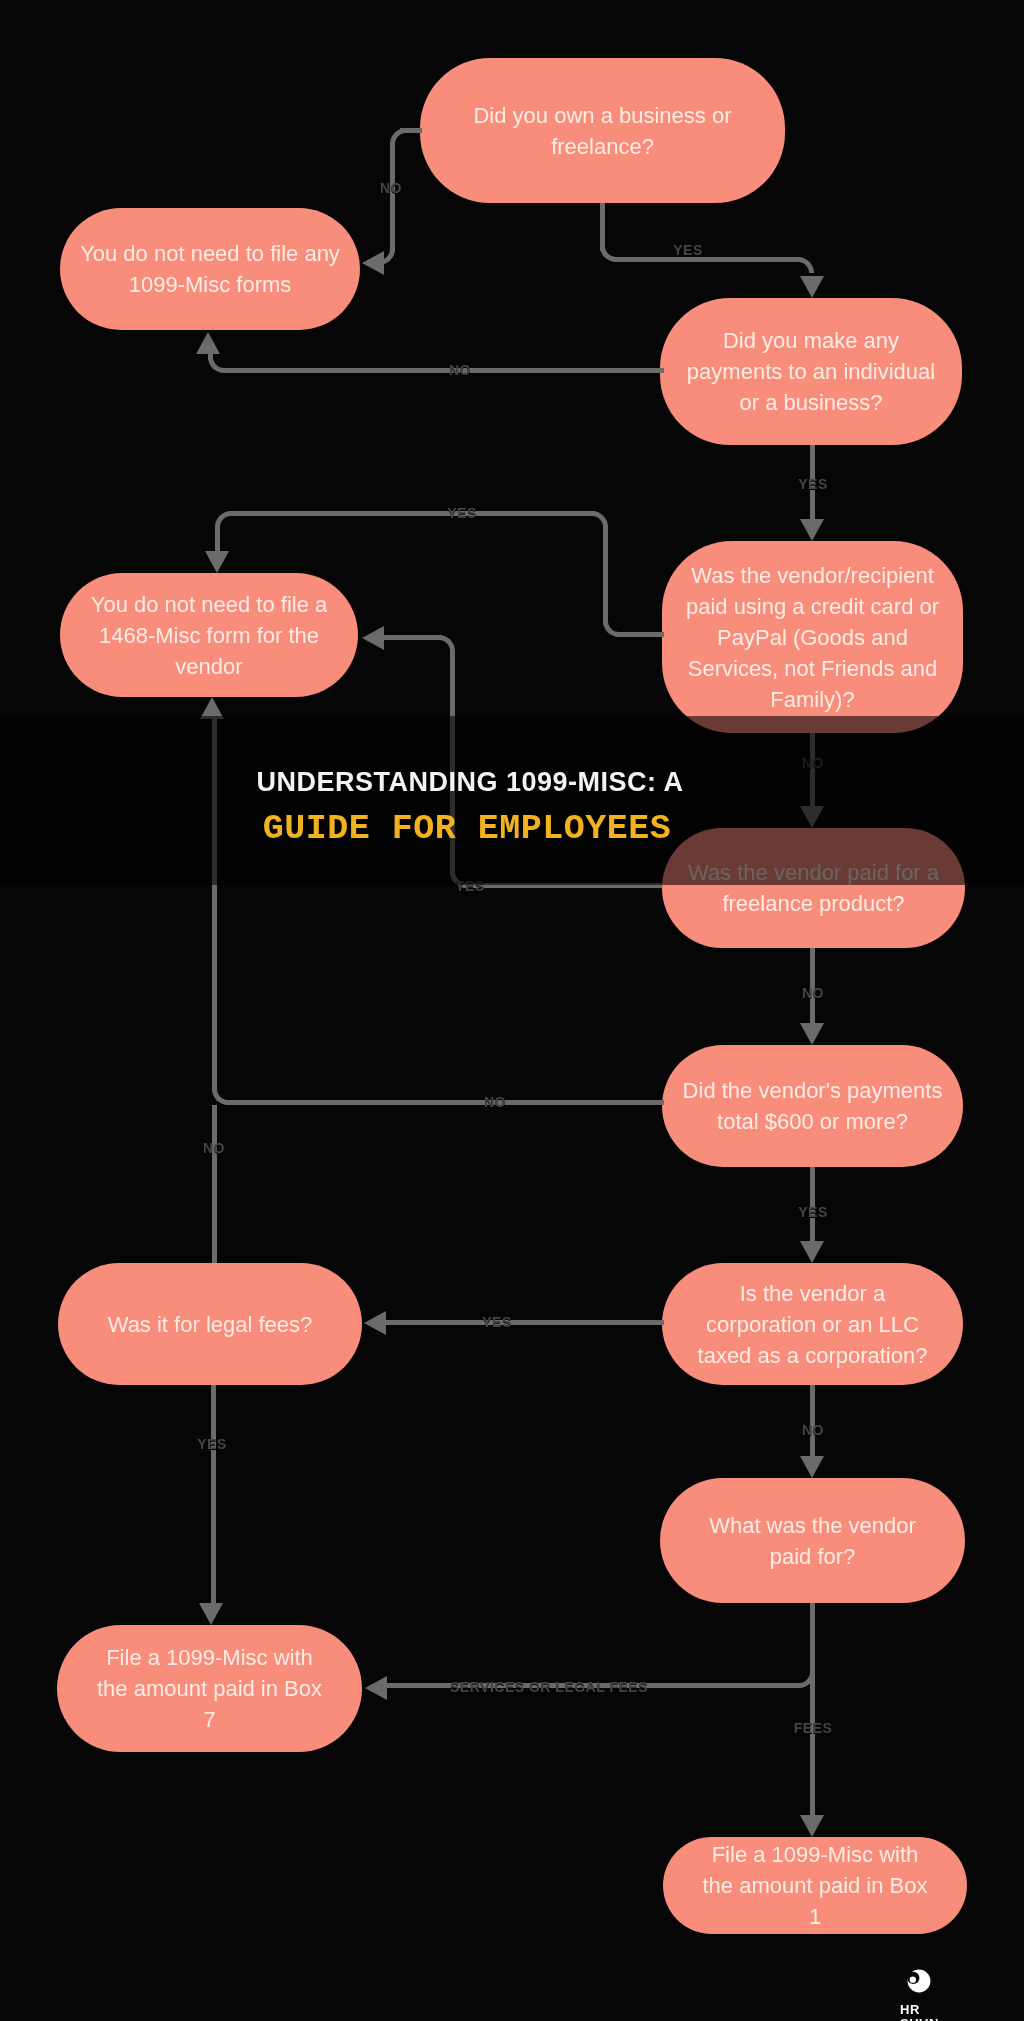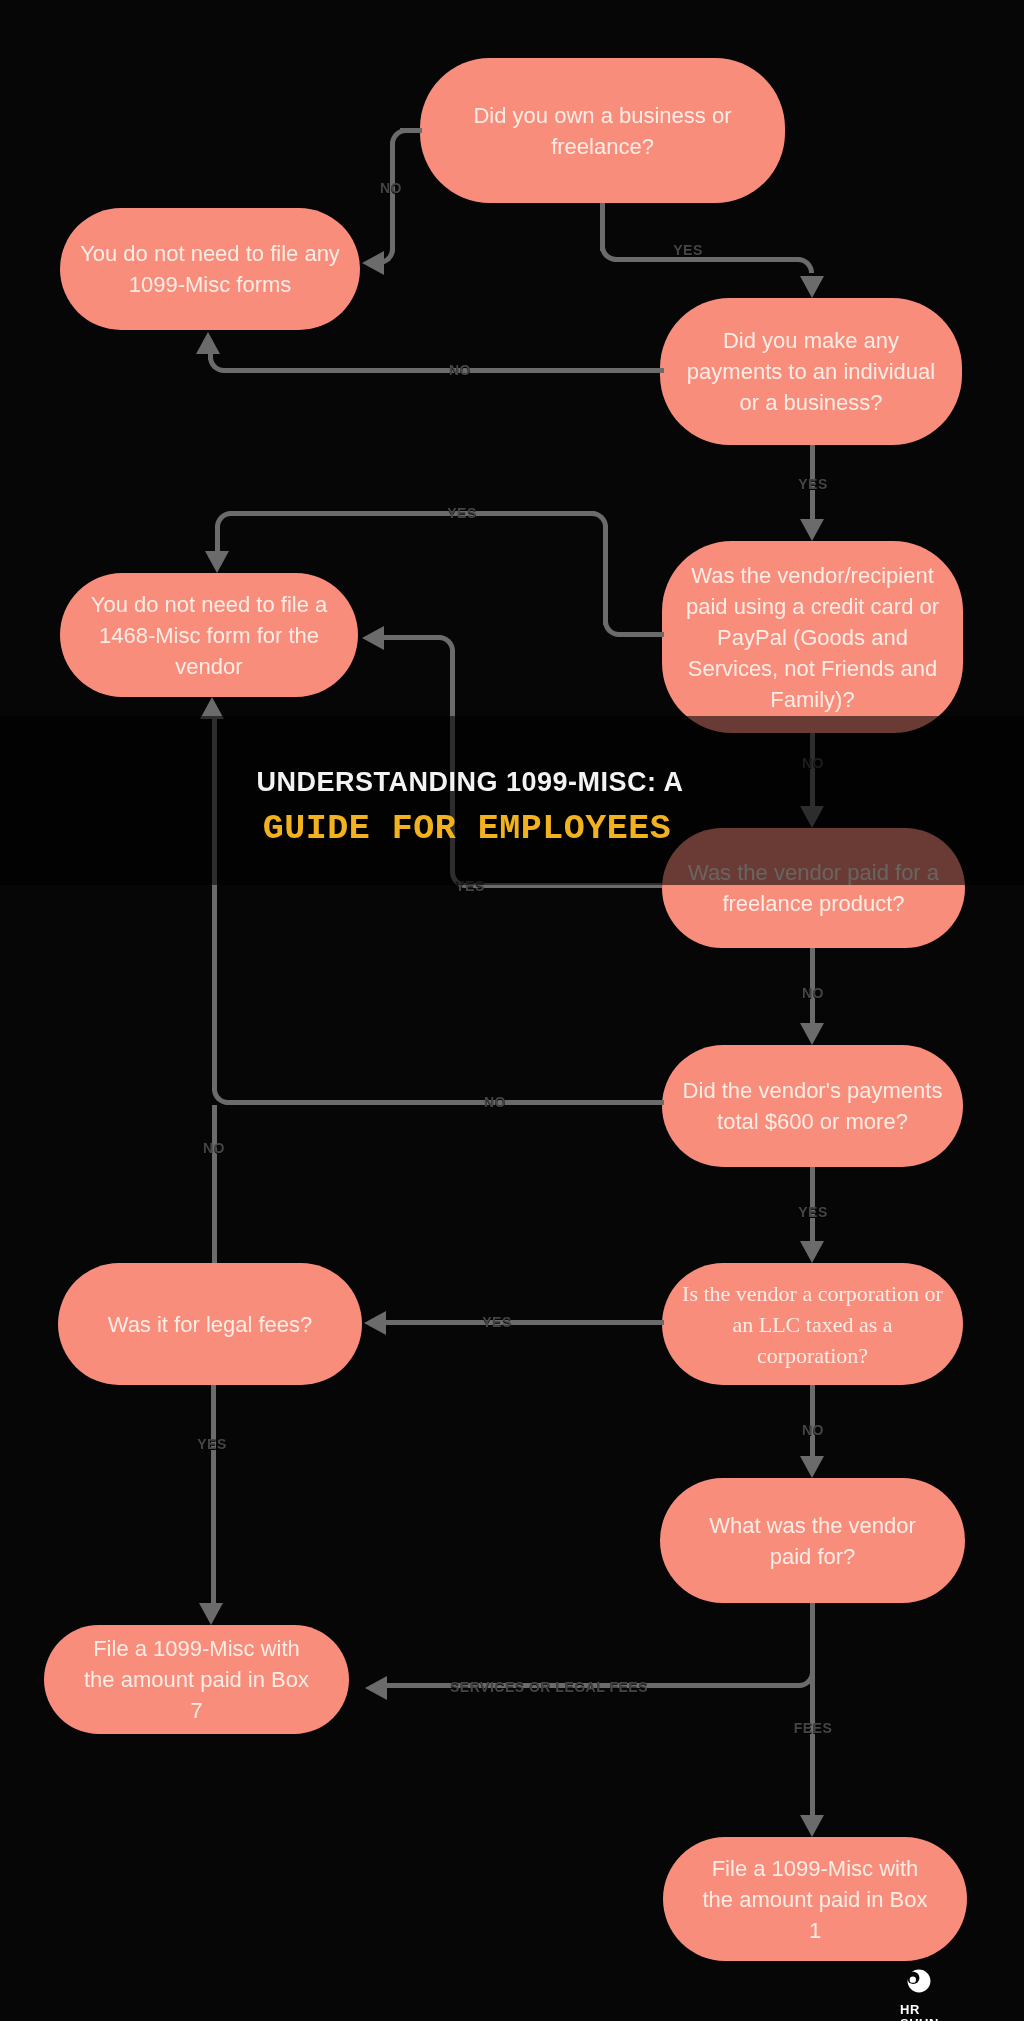--- a/index.html
+++ b/index.html
@@ -46,25 +46,25 @@
 
 <div id="canvas">
 
   <div class="node" style="left:420px;top:58px;width:365px;height:145px;padding:0 22px;">Did you own a business or freelance?</div>
   <div class="node" style="left:60px;top:208px;width:300px;height:122px;padding:0 20px;">You do not need to file any 1099-Misc forms</div>
   <div class="node" style="left:662px;top:541px;width:301px;height:192px;padding:0 22px;">Was the vendor/recipient paid using a credit card or PayPal (Goods and Services, not Friends and Family)?</div>
   <div class="node" style="left:660px;top:298px;width:302px;height:147px;padding:0 20px;">Did you make any payments to an individual or a business?</div>
   <div class="node" style="left:60px;top:573px;width:298px;height:124px;padding:0 20px;">You do not need to file a 1468-Misc form for the vendor</div>
   <div class="node" style="left:662px;top:828px;width:303px;height:120px;padding:0 24px;">Was the vendor paid for a freelance product?</div>
   <div class="node" style="left:662px;top:1045px;width:301px;height:122px;padding:16px 20px;">Did the vendor's payments total $600 or more?</div>
-  <div class="node" style="left:662px;top:1263px;width:301px;height:122px;padding:0 20px;font-family:Liberation Serif, serif;">Is the vendor a corporation or an LLC taxed as a corporation?</div>
+  <div class="node" style="left:662px;top:1263px;width:301px;height:122px;padding:0 20px;">Is the vendor a corporation or an LLC taxed as a corporation?</div>
   <div class="node" style="left:660px;top:1478px;width:305px;height:125px;padding:0 32px;">What was the vendor paid for?</div>
   <div class="node" style="left:58px;top:1263px;width:304px;height:122px;padding:0 20px;">Was it for legal fees?</div>
-  <div class="node" style="left:44px;top:1625px;width:305px;height:109px;padding:0 32px;">File a 1099-Misc with the amount paid in Box 7</div>
-  <div class="node" style="left:663px;top:1837px;width:304px;height:124px;padding:12px 32px;">File a 1099-Misc with the amount paid in Box 1</div>
+  <div class="node" style="left:57px;top:1625px;width:305px;height:127px;padding:0 32px;">File a 1099-Misc with the amount paid in Box 7</div>
+  <div class="node" style="left:663px;top:1837px;width:304px;height:97px;padding:12px 32px;">File a 1099-Misc with the amount paid in Box 1</div>
 
   <div class="h" style="left:400px;top:128px;width:22px;height:5px;"></div>
   <div class="elb tl" style="left:390px;top:128px;"></div>
   <div class="v" style="left:390px;top:142px;width:5px;height:110px;"></div>
   <div class="elb br" style="left:379px;top:249px;"></div>
   <div class="ah left" style="left:362px;top:251px;"></div>
   <span class="lbl" style="left:391px;top:188px;">NO</span>
 
   <div class="v" style="left:600px;top:203px;width:5px;height:48px;"></div>
   <div class="elb bl" style="left:600px;top:246px;"></div>

